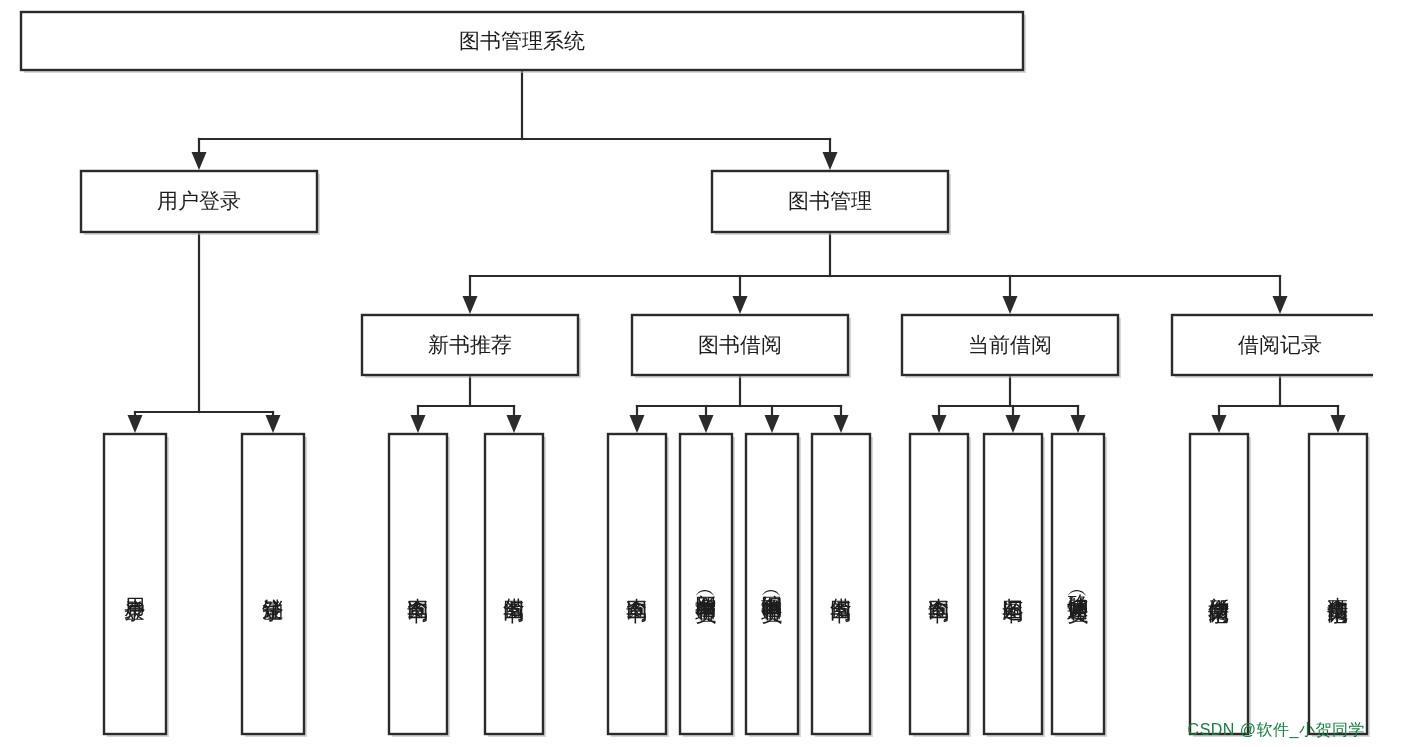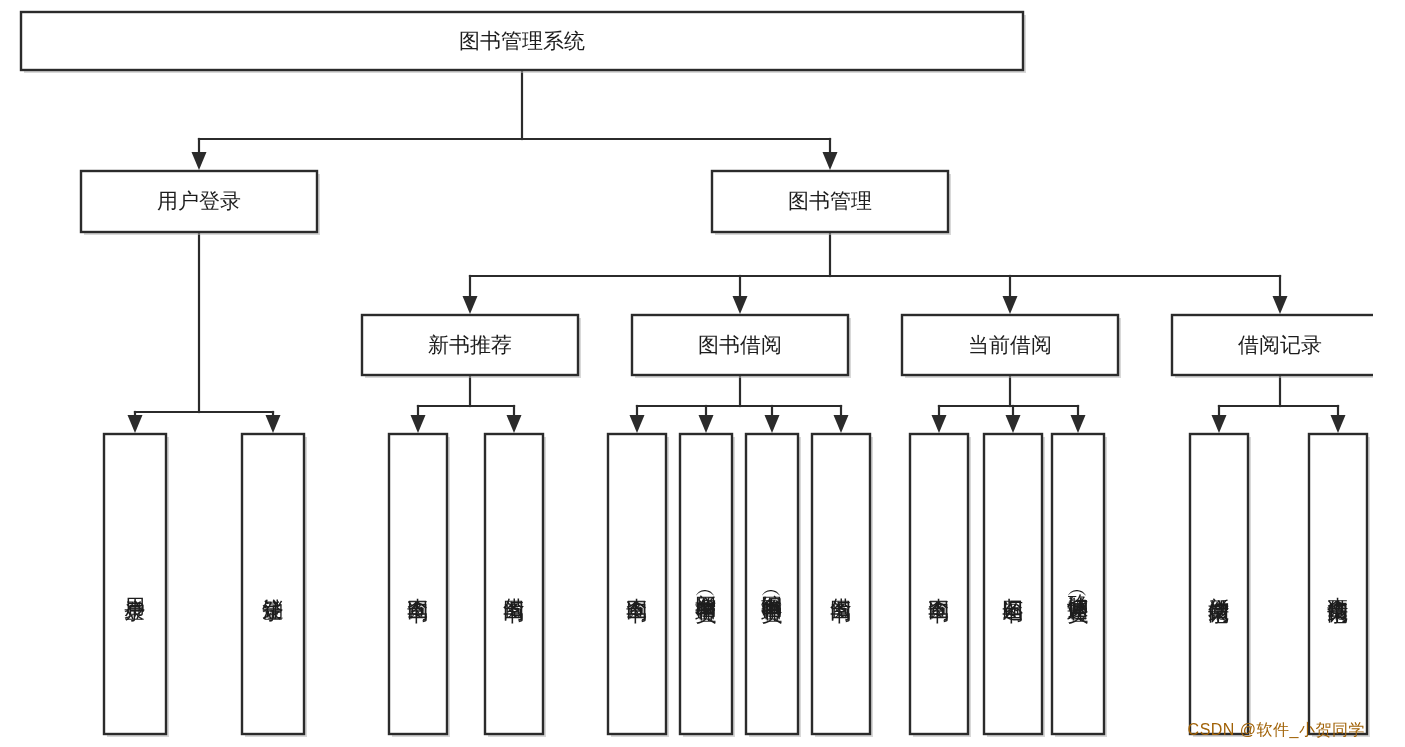--- a/index.html
+++ b/index.html
@@ -68,21 +68,21 @@
     text-align: center;
     pointer-events: none;
     user-select: none;
   }
   .watermark {
     position: absolute;
     right: 8px;
     bottom: 6px;
     font-family: "Liberation Sans", "DejaVu Sans", sans-serif;
     font-size: 16px;
-    color: #a16207;
+    color: #15803d;
     letter-spacing: 0.5px;
     white-space: nowrap;
   }
 </style>
 </head>
 <body>
 
 <div id="diagram-root">
 
   <svg class="flow" id="flow-svg" viewBox="0 0 1405 747" xmlns="http://www.w3.org/2000/svg">

